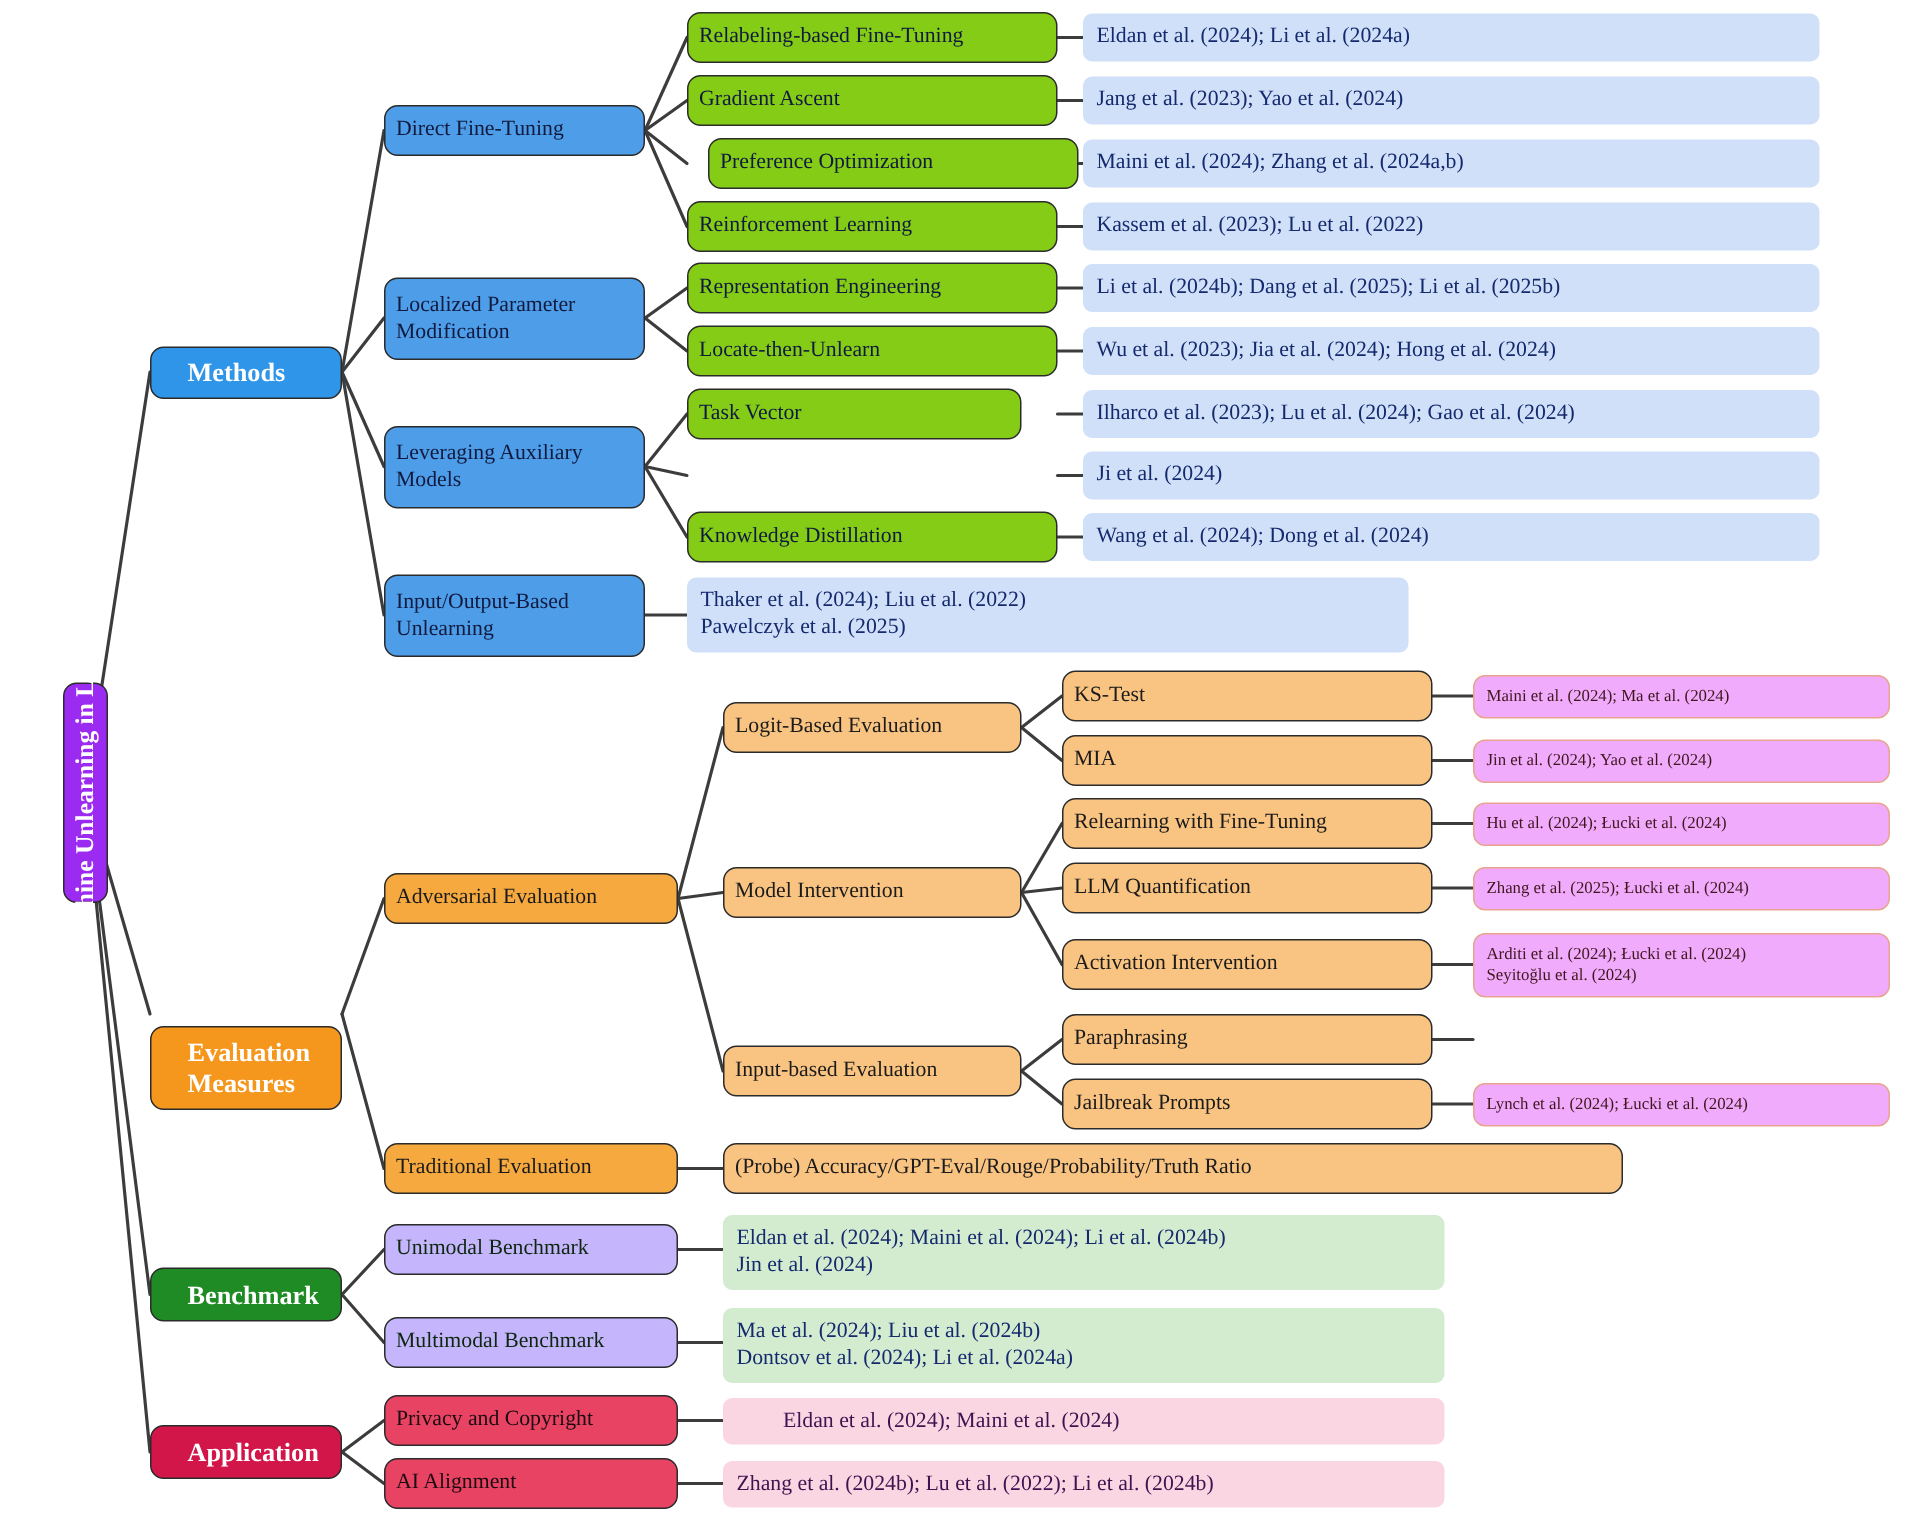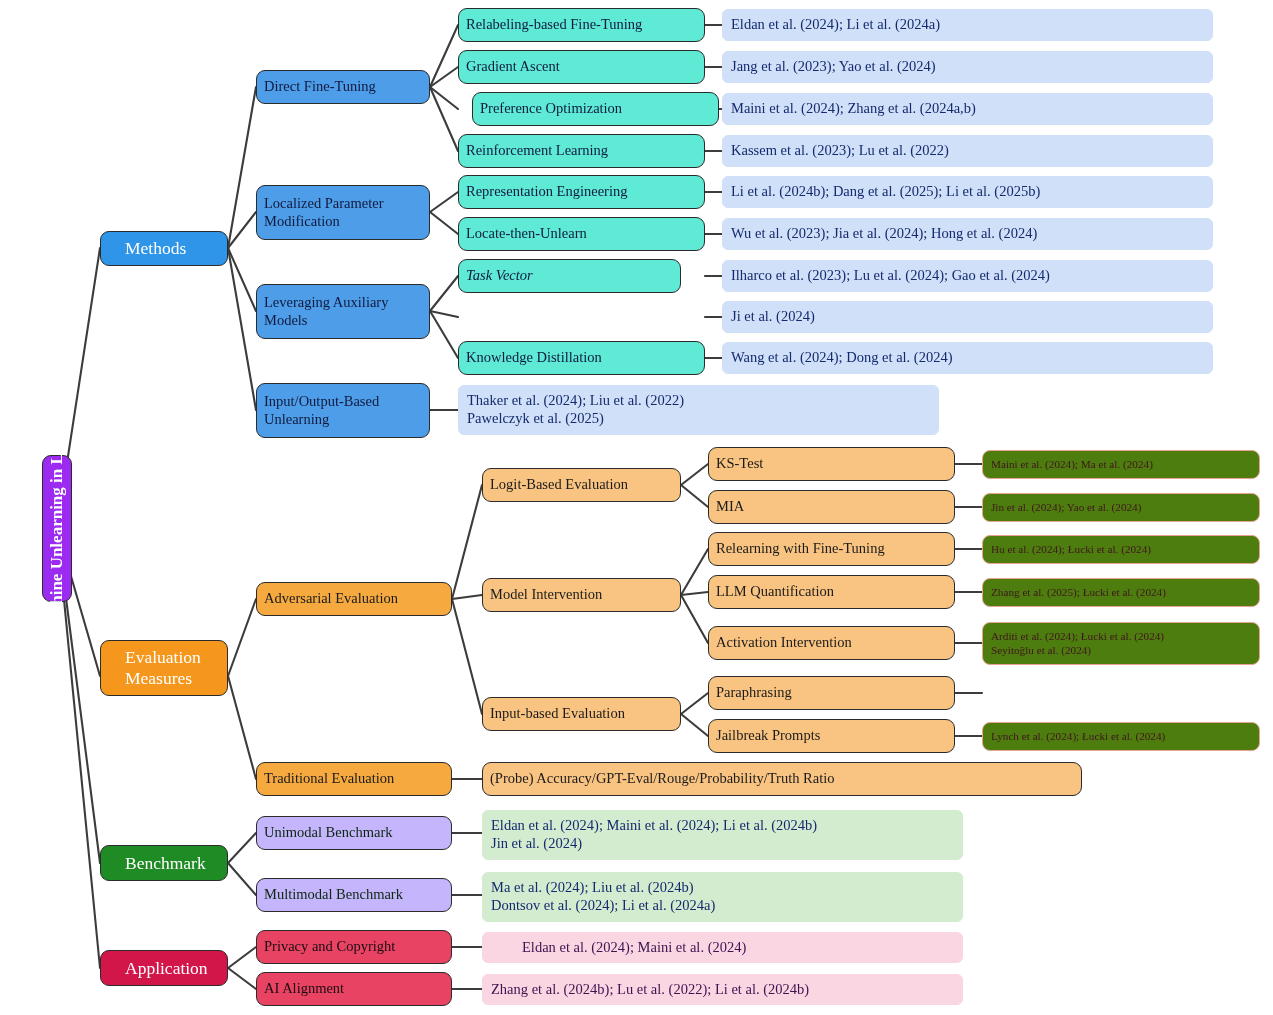--- a/index.html
+++ b/index.html
@@ -10,42 +10,42 @@
   .node{position:absolute;box-sizing:border-box;display:flex;align-items:center;
         border-radius:9px;border:1.4px solid #2b2b2b;padding:3px 7px;line-height:1.18;}
   .node span{display:block;width:100%;white-space:pre-line;}
 
   
   .root{background:#9b2bf0;border:1.6px solid #2b2b2b;border-radius:9px;color:#fff;
         font-weight:bold;font-size:17px;justify-content:center;text-align:center;}
   .root span{transform:rotate(-90deg);white-space:nowrap;width:auto;}
 
   
-  .l1{color:#ffffff;font-weight:normal;font-size:17.5px;border-radius:9px;padding-left:24px;}
+  .l1{color:#ffffff;font-weight:bold;font-size:17.5px;border-radius:9px;padding-left:24px;}
   .l1.blue{background:#2f95e8;}
   .l1.orange{background:#f5971d;}
   .l1.green{background:#1f8b24;}
   .l1.red{background:#d2164a;}
 
   
   .l2{font-size:14.5px;color:#131a3a;}
   .l2.blue{background:#4d9de8;color:#111a3e;}
   .l2.orange{background:#f5a93f;color:#1b1b1b;}
   .l2.green{background:#c4b5fd;color:#0d260d;}
   .l2.red{background:#e84363;color:#1b0b11;}
   .l3{font-size:14.5px;}
-  .l3.blue{background:#5eead4;color:#111a3e;}
+  .l3.blue{background:#84cc16;color:#111a3e;}
   .l3.orange{background:#f9c481;color:#1b1b1b;}
 
   
   .cite{position:absolute;box-sizing:border-box;display:flex;align-items:center;
         border-radius:6px;padding:3px 8px;line-height:1.22;}
   .cite span{display:block;white-space:pre-line;width:100%;}
   .cite.blue{background:#cfe0f8;color:#152a6e;font-size:14.5px;border:1px solid #cfe0f8;}
-  .cite.orange{background:#4d7c0f;color:#40161d;font-size:11.2px;border:1px solid #e8a48e;border-radius:8px;}
+  .cite.orange{background:#f0abfc;color:#40161d;font-size:11.2px;border:1px solid #e8a48e;border-radius:8px;}
   .cite.green{background:#d3ecd0;color:#152a6e;font-size:14.5px;border:1px solid #d3ecd0;}
   .cite.pink{background:#fad6e2;color:#3b1450;font-size:14.5px;border:1px solid #fad6e2;}
 </style>
 </head>
 <body>
 
 <div id="canvas">
 
   <svg class="edges">
     <g stroke="#3c3c3c" stroke-width="2.1" fill="none" stroke-linecap="round">
@@ -124,21 +124,21 @@
   </svg>
 
   <div class="node root" style="left:42px;top:455px;width:30px;height:147px;">
     <span>Machine Unlearning in LLMs</span>
   </div>
 
   <div class="node l1 blue" style="left:100px;top:231px;width:128px;height:35px;">
     <span>Methods</span>
   </div>
 
-  <div class="node l1 orange" style="left:100px;top:640px;width:128px;height:56px;">
+  <div class="node l1 orange" style="left:100px;top:684px;width:128px;height:56px;">
     <span>Evaluation
 Measures</span>
   </div>
 
   <div class="node l1 green" style="left:100px;top:845px;width:128px;height:36px;justify-content:center;">
     <span>Benchmark</span>
   </div>
 
   <div class="node l1 red" style="left:100px;top:950px;width:128px;height:36px;">
     <span>Application</span>
@@ -198,21 +198,21 @@
     <span>Li et al. (2024b); Dang et al. (2025); Li et al. (2025b)</span>
   </div>
 
   <div class="node l3 blue" style="left:458px;top:217px;width:247px;height:34px;">
     <span>Locate-then-Unlearn</span>
   </div>
   <div class="cite blue" style="left:722px;top:218px;width:491px;height:32px;">
     <span>Wu et al. (2023); Jia et al. (2024); Hong et al. (2024)</span>
   </div>
 
-  <div class="node l3 blue" style="left:458px;top:259px;width:223px;height:34px;font-style:italic;">
+  <div class="node l3 blue" style="left:458px;top:259px;width:223px;height:34px;">
     <span>Task Vector</span>
   </div>
   <div class="cite blue" style="left:722px;top:260px;width:491px;height:32px;">
     <span>Ilharco et al. (2023); Lu et al. (2024); Gao et al. (2024)</span>
   </div>
 
   <div class="cite blue" style="left:722px;top:301px;width:491px;height:32px;">
     <span>Ji et al. (2024)</span>
   </div>
 

